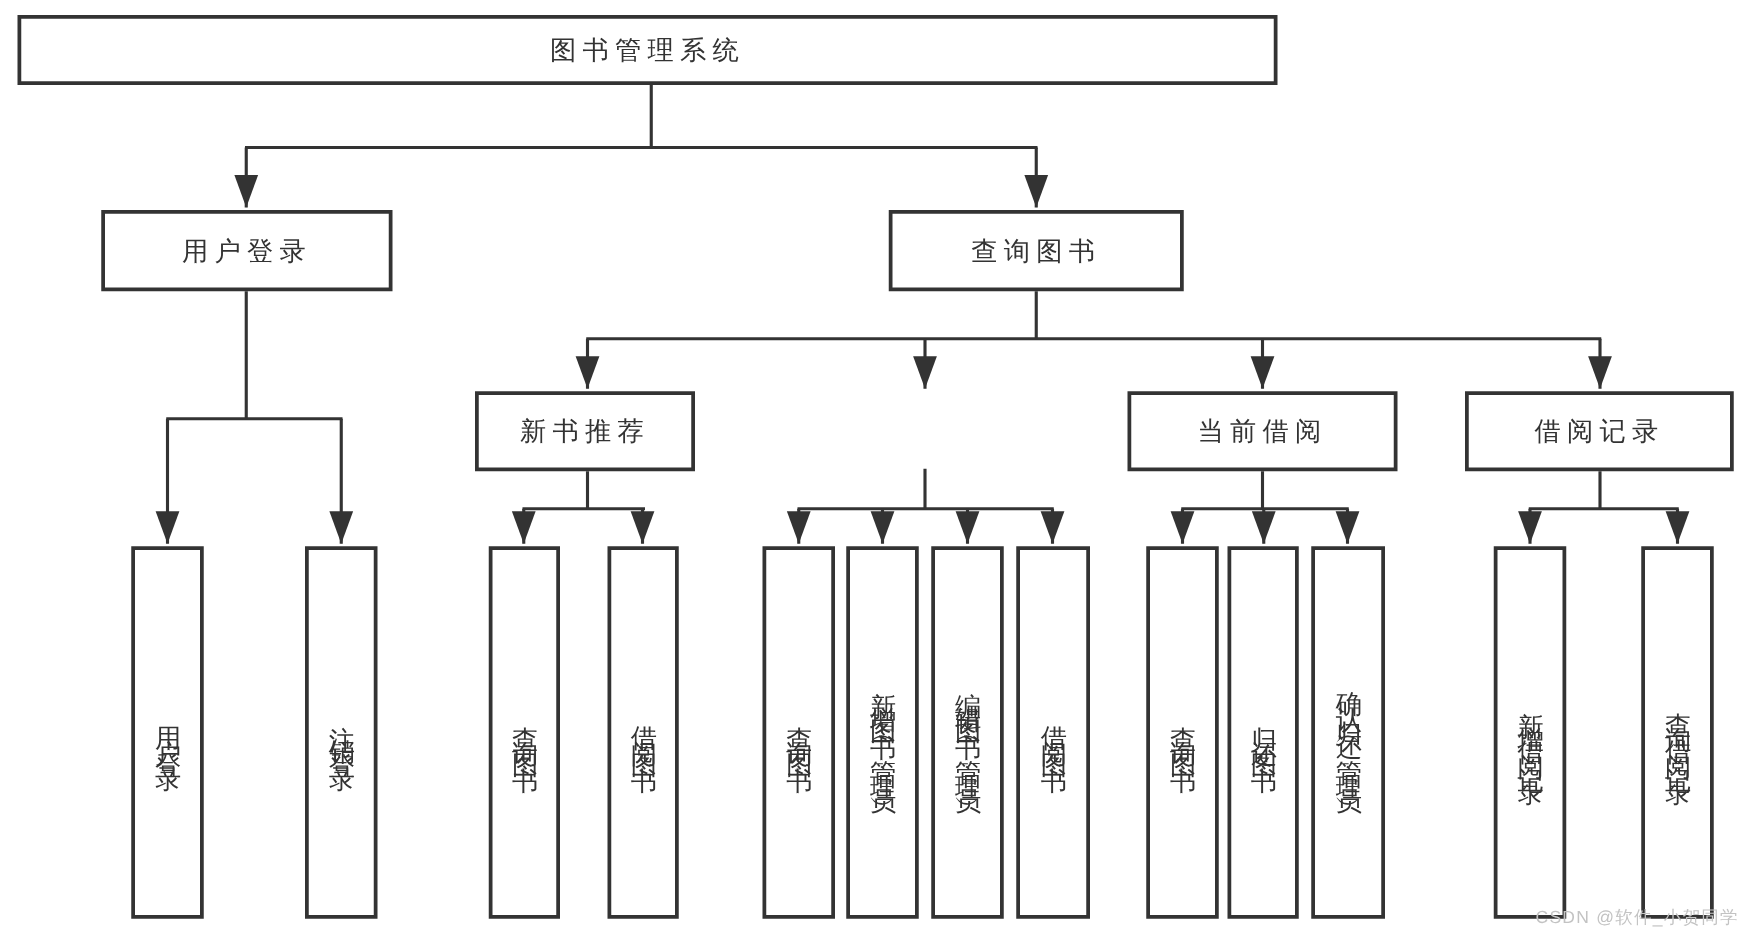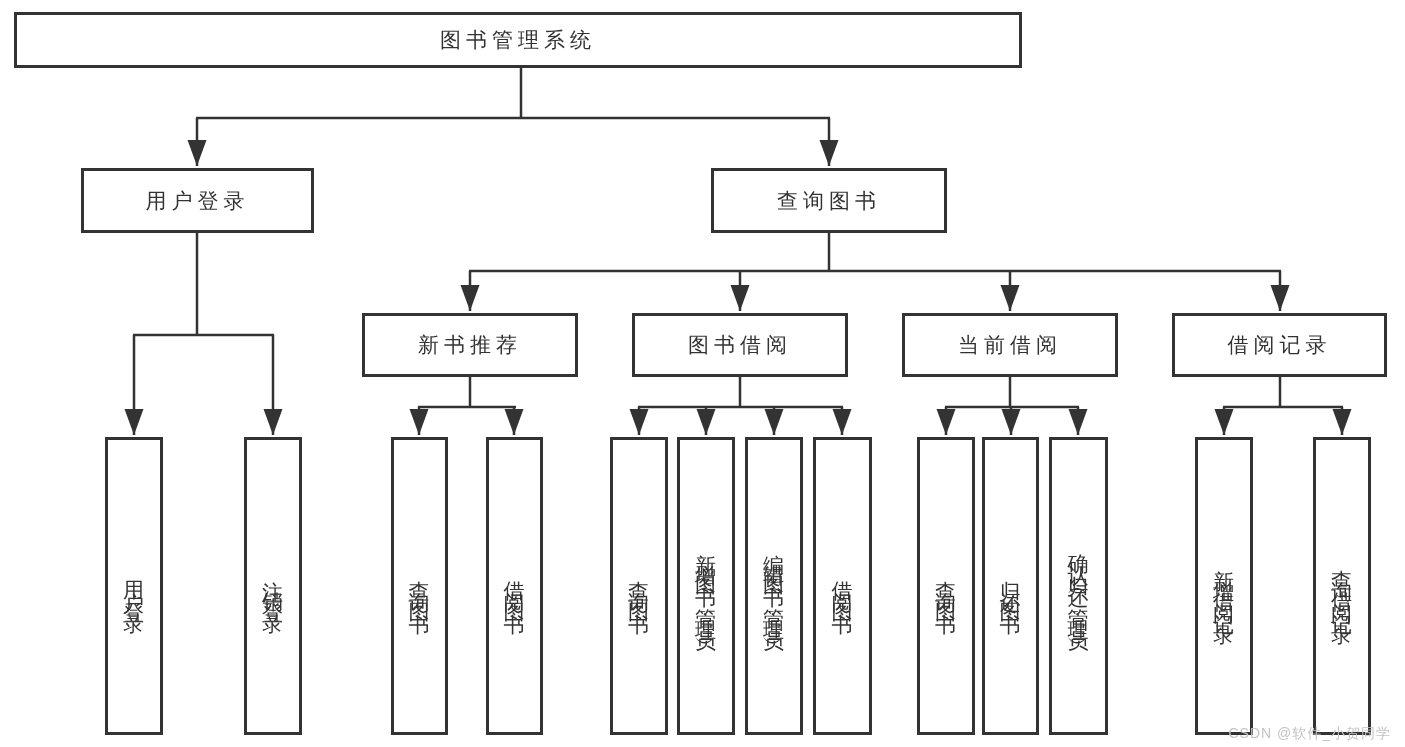--- a/index.html
+++ b/index.html
@@ -95,22 +95,21 @@
       <line x1="1224" y1="407" x2="1224" y2="435" marker-end="url(#ah)"></line>
       <line x1="1342" y1="407" x2="1342" y2="435" marker-end="url(#ah)"></line>
     </g>
   </svg>
 
   <div class="node" style="left:14px; top:12px; width:1008px; height:56px;">图书管理系统</div>
 
   <div class="node" style="left:81px; top:168px; width:233px; height:65px;">用户登录</div>
   <div class="node" style="left:711px; top:168px; width:236px; height:65px;">查询图书</div>
 
-  <div class="node" style="left:362px; top:313px; width:216px; height:64px;">新书推荐</div>
-  <div class="node" style="left:632px; top:313px; width:216px; height:64px;">图书借阅</div>
+  <div class="node" style="left:380px; top:313px; width:176px; height:64px;">新书推荐</div>
   <div class="node" style="left:902px; top:313px; width:216px; height:64px;">当前借阅</div>
   <div class="node" style="left:1172px; top:313px; width:215px; height:64px;">借阅记录</div>
 
   <div class="node vnode" style="left:105px; top:437px; width:58px; height:298px;">用户登录</div>
   <div class="node vnode" style="left:244px; top:437px; width:58px; height:298px;">注销登录</div>
 
   <div class="node vnode" style="left:391px; top:437px; width:57px; height:298px;">查询图书</div>
   <div class="node vnode" style="left:486px; top:437px; width:57px; height:298px;">借阅图书</div>
 
   <div class="node vnode" style="left:610px; top:437px; width:58px; height:298px;">查询图书</div>

